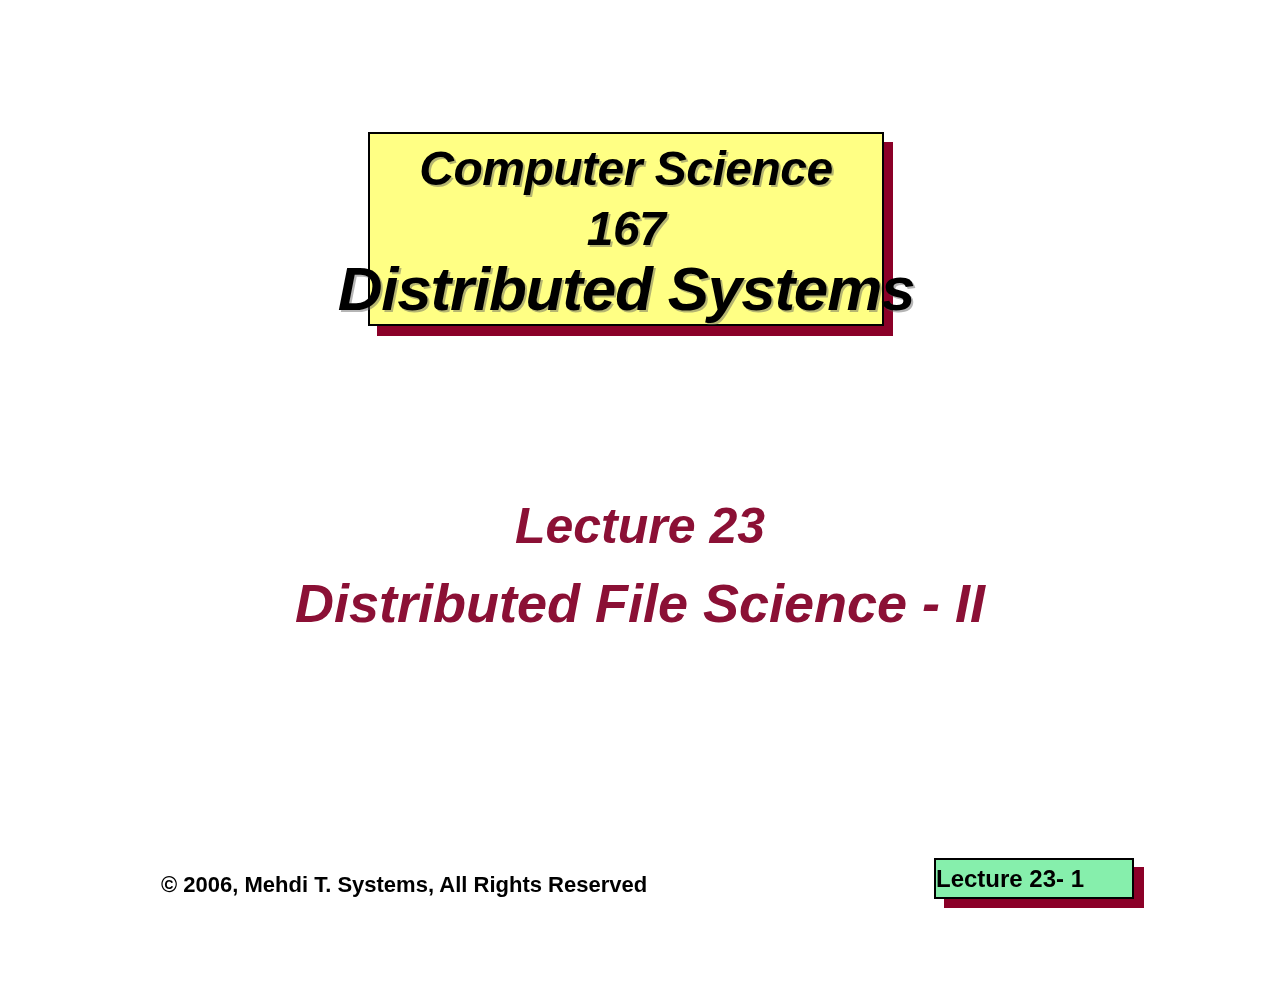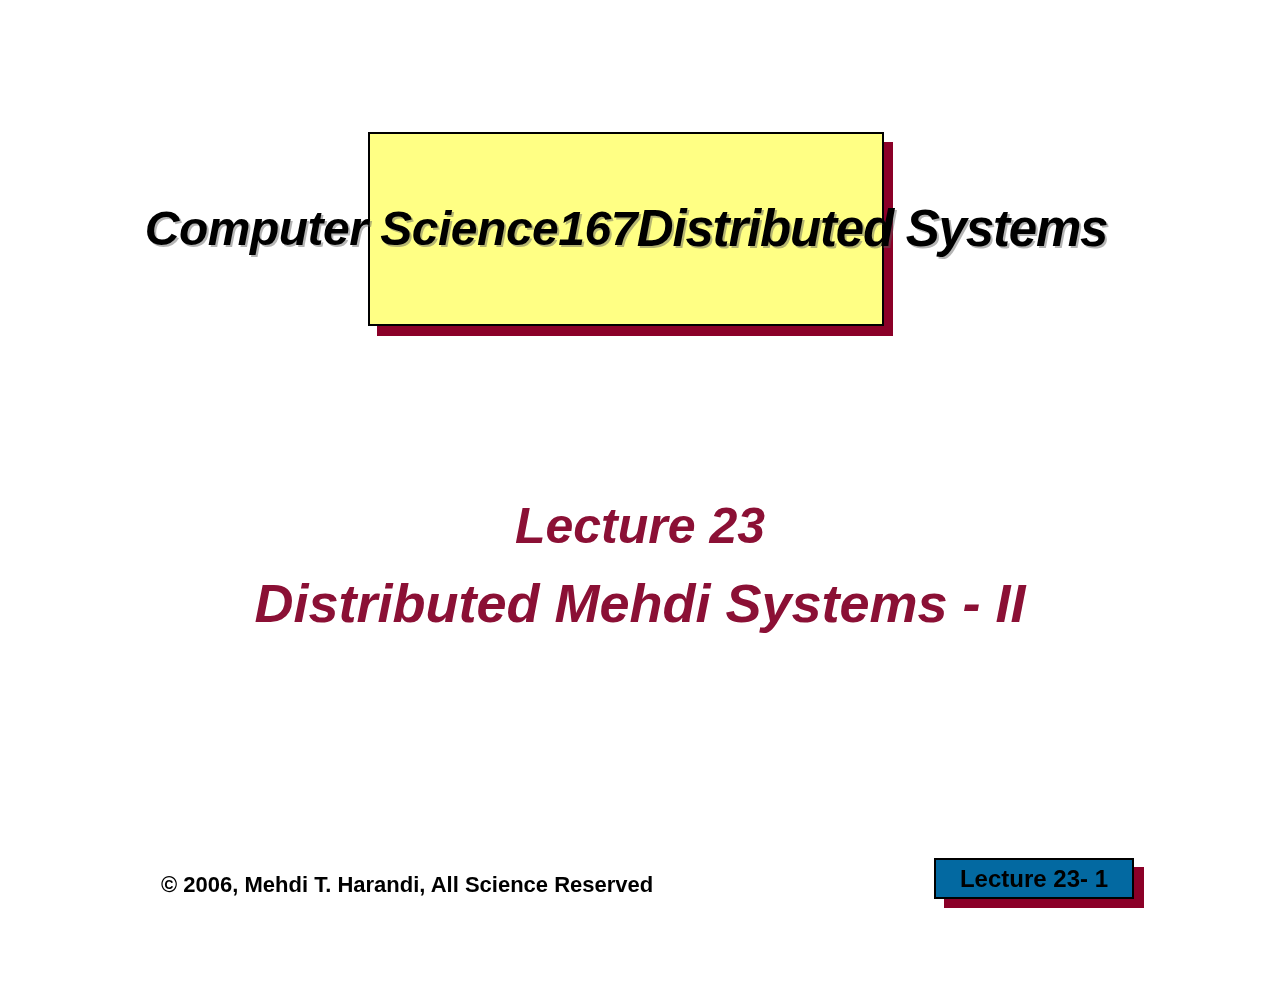--- a/index.html
+++ b/index.html
@@ -37,36 +37,36 @@
   #title-panel {
     position: absolute;
     left: 0;
     top: 0;
     width: 512px;
     height: 190px;
     background: #ffff84;
     border: 2px solid #000000;
     box-sizing: content-box;
     display: flex;
-    flex-direction: row;
+    flex-direction: column;
     justify-content: center;
     align-items: center;
   }
   .title-line {
     color: #000000;
     font-weight: bold;
     font-style: italic;
     font-size: 48px;
     line-height: 60px;
     letter-spacing: -0.5px;
     white-space: nowrap;
     text-shadow: 2px 2px 0 rgba(90,90,90,0.45);
   }
   #title-line-3 {
-    font-size: 51px;
+    font-size: 62px;
     letter-spacing: -1.2px;
     font-style: italic;
   }
 
   
   #lecture-heading {
     position: absolute;
     left: 0;
     top: 488px;
     width: 1280px;
@@ -113,25 +113,24 @@
     width: 200px;
     height: 41px;
     background: #8b0028;
   }
   #page-badge-panel {
     position: absolute;
     left: 0;
     top: 0;
     width: 196px;
     height: 37px;
-    background: #0369a1;
+    background: #86efac;
     border: 2px solid #000000;
     display: flex;
     align-items: center;
-    justify-content: center;
   }
   #page-badge-label {
     color: #000000;
     font-size: 24px;
     font-weight: bold;
     white-space: nowrap;
   }
 </style>
 </head>
 <body>
@@ -142,24 +141,24 @@
     <div id="title-shadow"></div>
     <div id="title-panel">
       <div class="title-line" id="title-line-1">Computer Science</div>
       <div class="title-line" id="title-line-2">167</div>
       <div class="title-line" id="title-line-3">Distributed Systems</div>
     </div>
   </div>
 
   <div id="lecture-heading">
     <div class="heading-line" id="heading-line-1">Lecture 23</div>
-    <div class="heading-line" id="heading-line-2">Distributed Mehdi Systems - II</div>
+    <div class="heading-line" id="heading-line-2">Distributed File Science - II</div>
   </div>
 
-  <div id="copyright">© 2006, Mehdi T. Harandi, All Science Reserved</div>
+  <div id="copyright">© 2006, Mehdi T. Systems, All Rights Reserved</div>
 
   <div id="page-badge">
     <div id="page-badge-shadow"></div>
     <div id="page-badge-panel">
       <span id="page-badge-label">Lecture 23- 1</span>
     </div>
   </div>
 
 </div>
 

